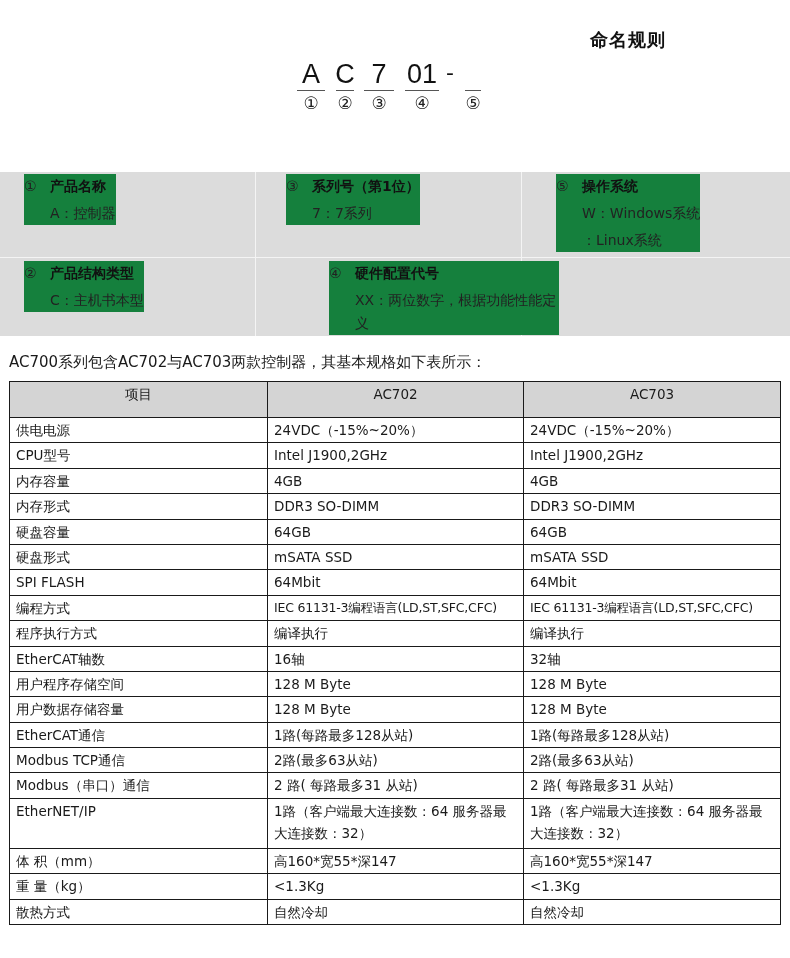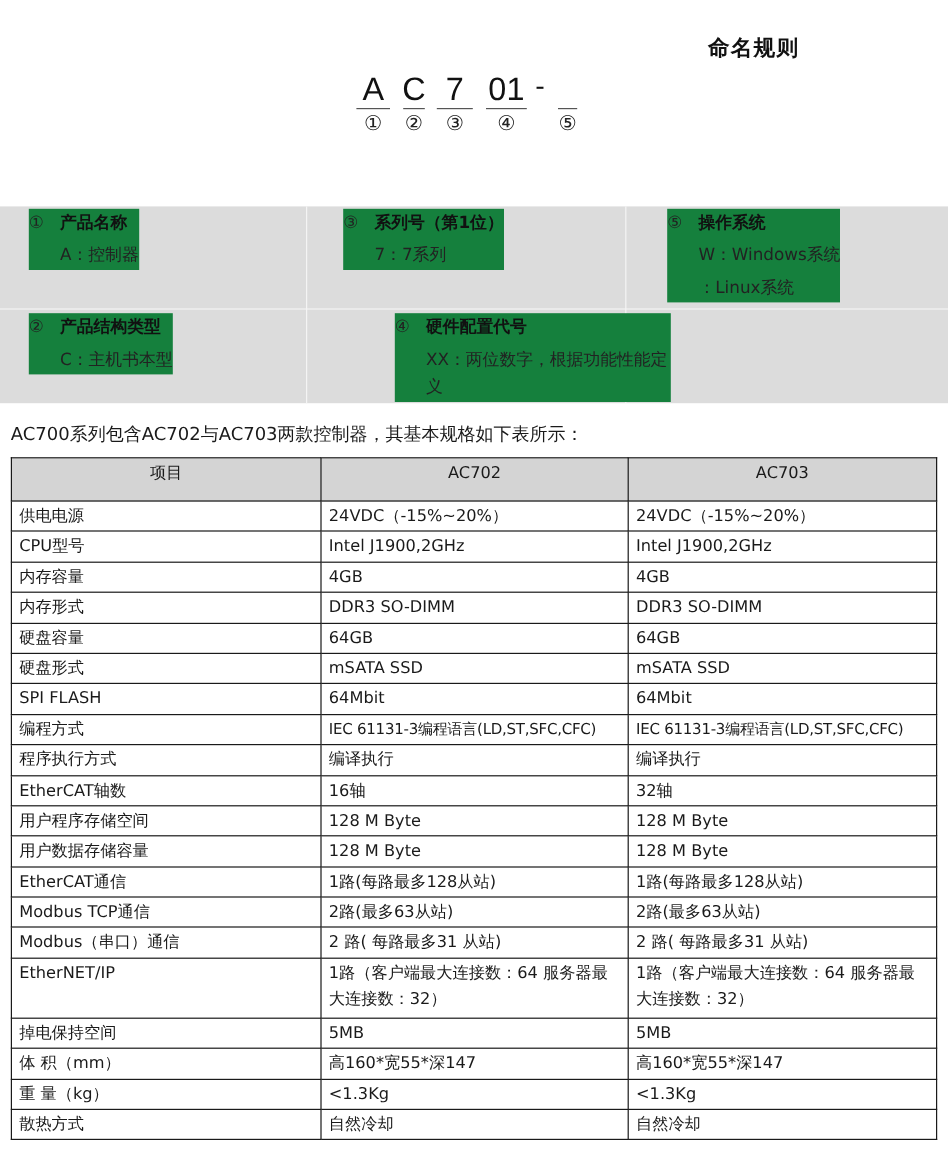--- a/index.html
+++ b/index.html
@@ -336,25 +336,20 @@
         <td>Modbus（串口）通信</td>
         <td>2 路( 每路最多31 从站)</td>
         <td>2 路( 每路最多31 从站)</td>
       </tr>
     <tr>
         <td style="height:50px;">EtherNET/IP</td>
         <td class="tall">1路（客户端最大连接数：64 服务器最大连接数：32）</td>
         <td class="tall">1路（客户端最大连接数：64 服务器最大连接数：32）</td>
       </tr>
     <tr>
-        <td>掉电保持空间</td>
-        <td>5MB</td>
-        <td>5MB</td>
-      </tr>
-    <tr>
         <td>体 积（mm）</td>
         <td>高160*宽55*深147</td>
         <td>高160*宽55*深147</td>
       </tr>
     <tr>
         <td>重 量（kg）</td>
         <td>&lt;1.3Kg</td>
         <td>&lt;1.3Kg</td>
       </tr>
     <tr>

